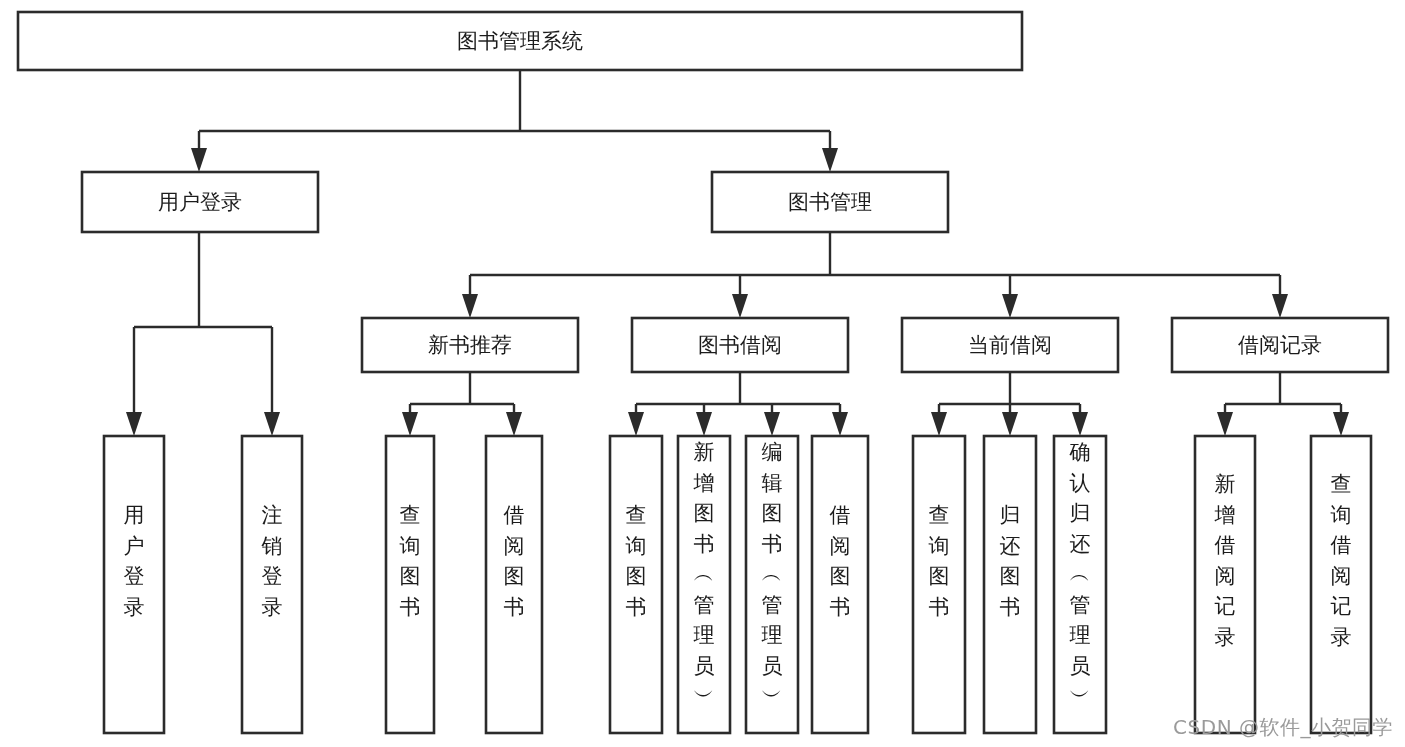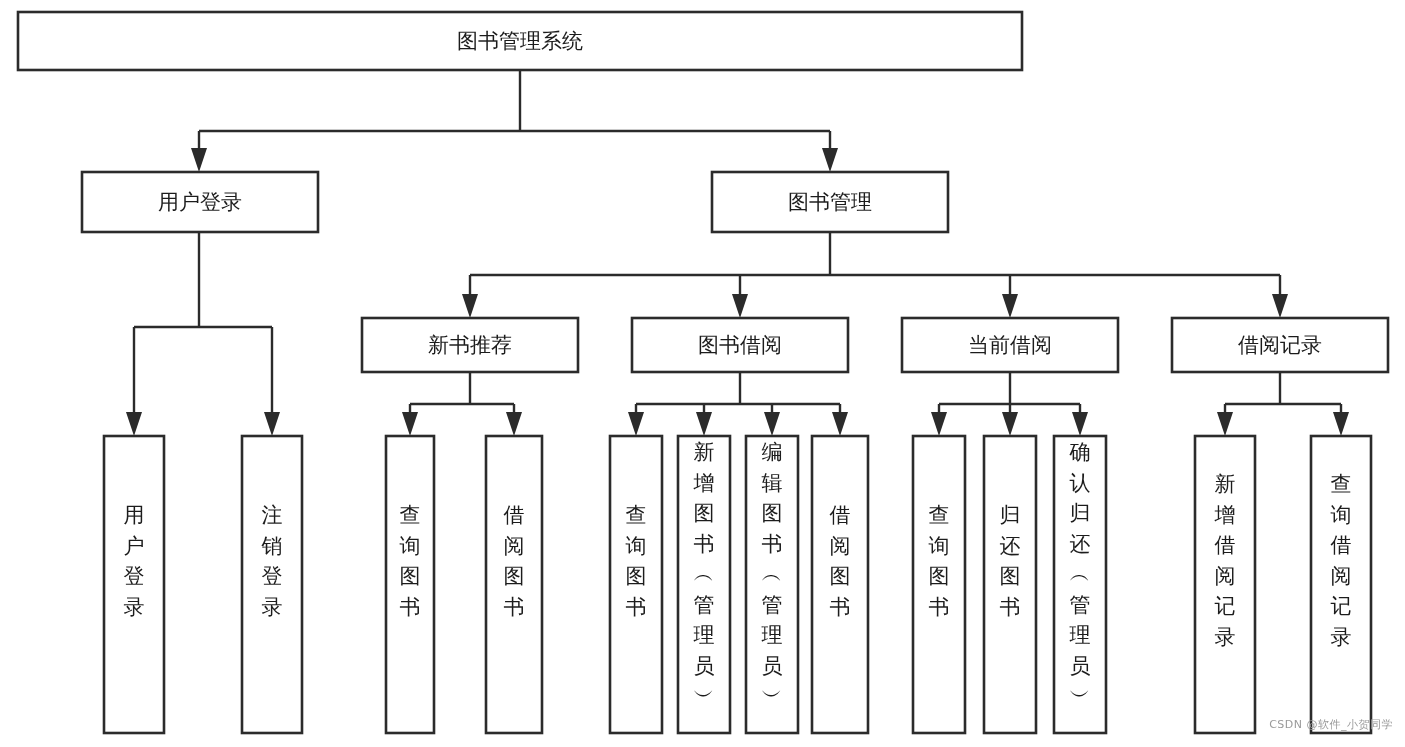--- a/index.html
+++ b/index.html
@@ -52,23 +52,23 @@
   }
   .node-label-v {
     font-family: "DejaVu Sans", "Liberation Sans", sans-serif;
     font-size: 21px;
     fill: #1c1c1c;
     text-anchor: middle;
   }
   .watermark {
     position: absolute;
     right: 12px;
-    bottom: 15px;
-    font-family: "DejaVu Sans", "Liberation Sans", sans-serif;
-    font-size: 11px;
+    bottom: 6px;
+    font-family: "DejaVu Sans", "Liberation Sans", sans-serif;
+    font-size: 20px;
     color: #9a9a9a;
     letter-spacing: 0.5px;
     user-select: none;
     white-space: nowrap;
   }
 </style>
 </head>
 <body>
 
 <div id="diagram-root">

